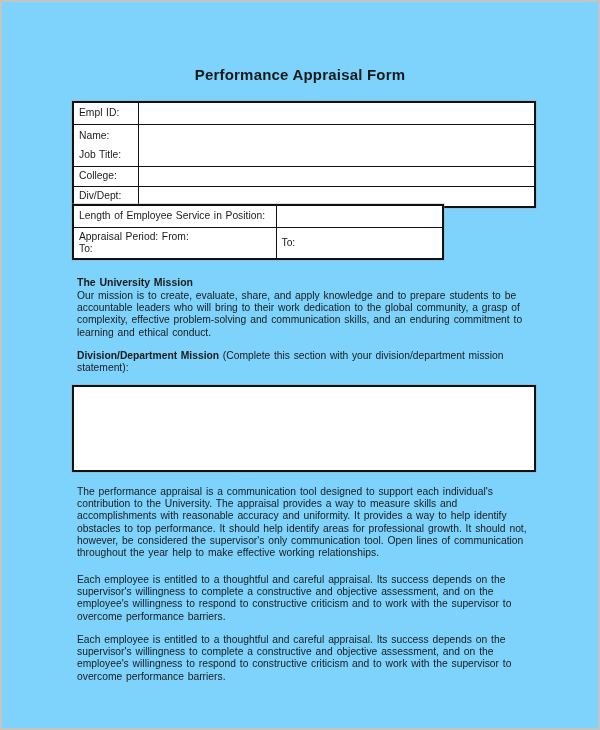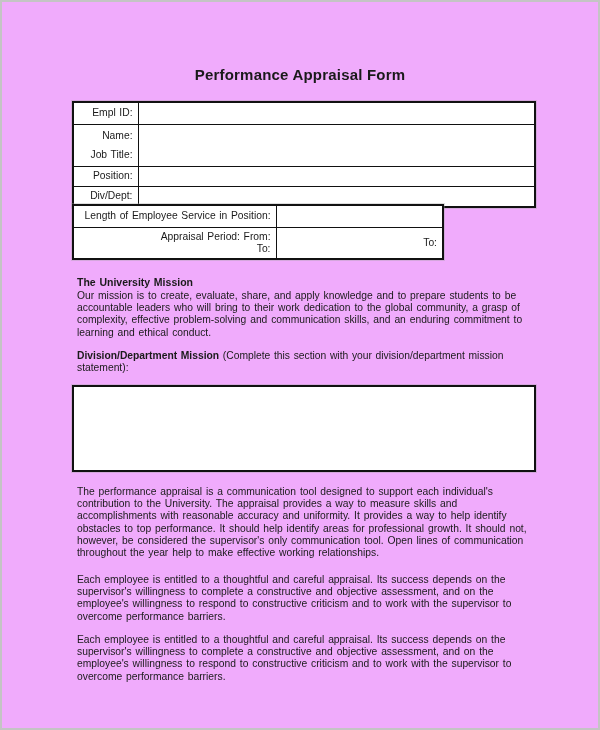--- a/index.html
+++ b/index.html
@@ -1,42 +1,42 @@
 <!DOCTYPE html>
 <html><head>
 <meta charset="utf-8">
 <style>
   html, body { margin: 0; padding: 0; background: #ffffff; }
   .page {
     position: relative;
     width: 600px;
     height: 730px;
     box-sizing: border-box;
-    background: #f0abfc;
+    background: #7dd3fc;
     border: 2px solid #c4c4c4;
     font-family: "Liberation Sans", "DejaVu Sans", sans-serif;
     color: #1a1a1a;
     overflow: hidden;
   }
   .abs { position: absolute; }
   .form-title {
     left: 0; right: 0; top: 64px;
     text-align: center;
     font-size: 15px;
     font-weight: bold;
     letter-spacing: 0.2px;
   }
   table.form-table {
     border-collapse: collapse;
     table-layout: fixed;
     background: #fff;
     box-shadow: 0 0 0 1px rgba(160,160,160,0.35);
   }
   table.form-table, table.form-table td { border: 1px solid #111; }
-  table.form-table { border-width: 2px; text-align: right; }
+  table.form-table { border-width: 2px; }
   table.form-table td {
     font-size: 10.3px;
     line-height: 12.5px;
     padding: 2px 5px;
     vertical-align: middle;
     word-spacing: 0.8px;
     overflow: hidden;
   }
   #tbl-employee { top: 99px; left: 70px; width: 464px; }
   #tbl-employee col.c-label { width: 65px; }
@@ -93,21 +93,21 @@
       <td></td>
     </tr>
     <tr>
       <td class="cell-2line" style="height:36px;">
         <div class="cline">Name:</div>
         <div class="cline">Job Title:</div>
       </td>
       <td></td>
     </tr>
     <tr>
-      <td style="height:15px;">Position:</td>
+      <td style="height:15px;">College:</td>
       <td></td>
     </tr>
     <tr>
       <td style="height:15px;">Div/Dept:</td>
       <td></td>
     </tr>
   </tbody>
     </table>
 
   <table class="abs form-table" id="tbl-period">

